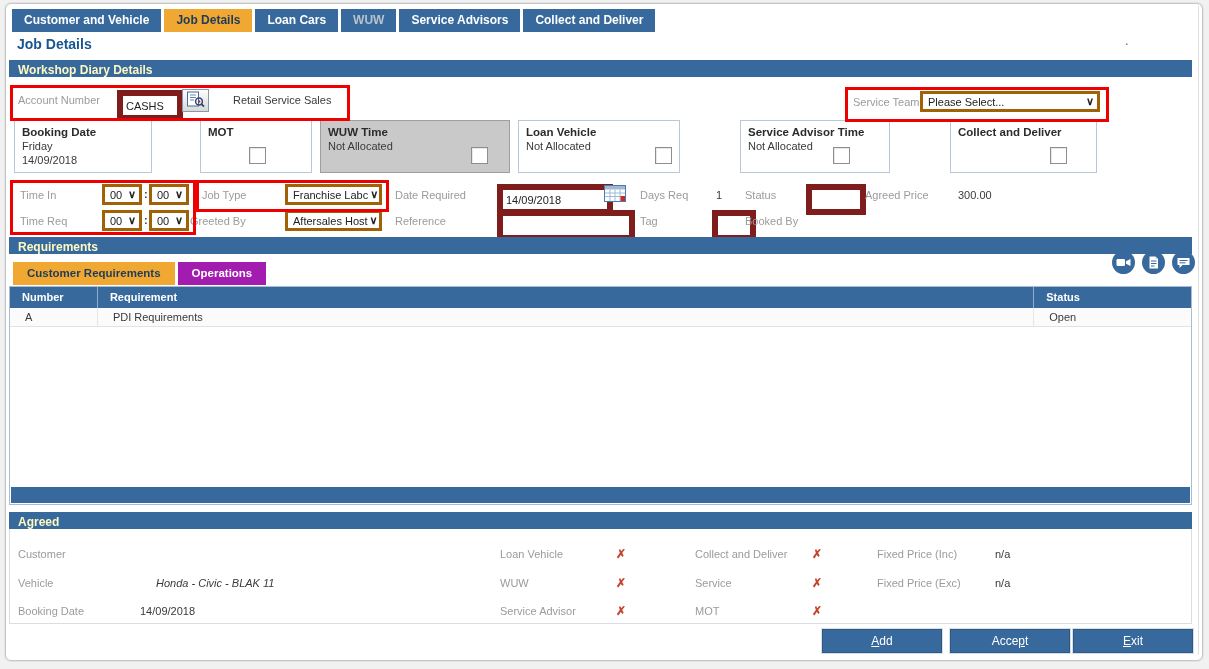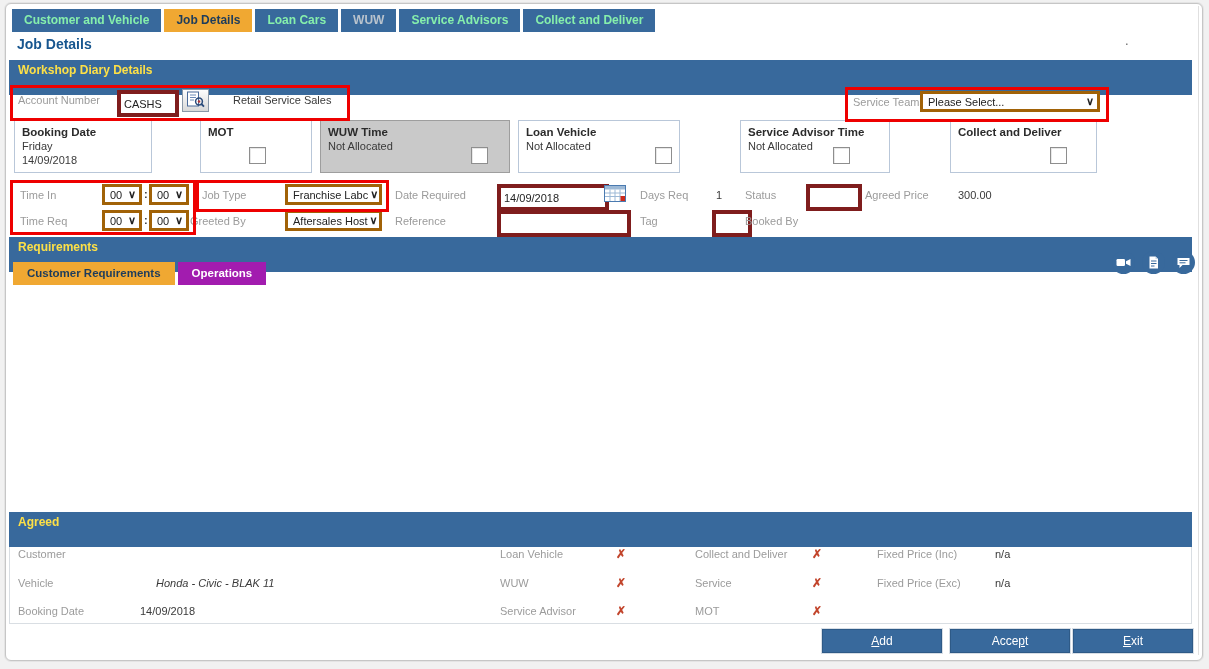--- a/index.html
+++ b/index.html
@@ -1,29 +1,29 @@
 <!DOCTYPE html>
 <html><head>
 <meta charset="utf-8">
 <style>
   html,body{margin:0;padding:0;background:#f1f1f1;font-family:"Liberation Sans",sans-serif;}
   .page{position:relative;width:1209px;height:669px;background:#f1f1f1;overflow:hidden;}
   .panel{position:absolute;left:5px;top:3px;width:1196px;height:656px;background:#fff;border:1px solid #c6c6c6;border-radius:6px;box-shadow:0 0 0 1px #e4e4e4;}
   .edge-line{position:absolute;top:6px;bottom:14px;right:10px;width:1px;background:#e0e0e0;}
   .tabbar{position:absolute;left:12px;top:9px;display:flex;gap:3px;}
-  .tab{background:#38699c;color:#86efac;font-weight:bold;font-size:12px;padding:4px 12px 5px 12px;white-space:nowrap;cursor:default;}
+  .tab{background:#38699c;color:#ffffff;font-weight:bold;font-size:12px;padding:4px 12px 5px 12px;white-space:nowrap;cursor:default;}
   .tab.active{background:#f0a832;color:#1d3c5c;}
   .tab.disabled{color:#b9c3cd;}
   .page-title{position:absolute;left:17px;top:36px;font-size:14px;font-weight:bold;color:#17568f;}
   .stray-dot{position:absolute;left:1125px;top:33px;font-size:13px;color:#666;}
-  .secbar{position:absolute;left:9px;width:1183px;height:35px;background:#38699c;color:#fde047;font-weight:bold;font-size:12px;line-height:21px;padding-left:9px;box-sizing:border-box;}
+  .secbar{position:absolute;left:9px;width:1183px;height:17px;background:#38699c;color:#fef9c3;font-weight:bold;font-size:12px;line-height:21px;padding-left:9px;box-sizing:border-box;}
   .annot{position:absolute;border:3px solid #ee0000;z-index:6;pointer-events:none;}
   .lbl{position:absolute;color:#9b9b9b;font-size:11px;white-space:nowrap;}
   .val{position:absolute;color:#3a3a3a;font-size:11px;white-space:nowrap;}
-  .txt{position:absolute;height:17px;border:4px solid #7f1d1d;font-size:11px;padding:1px 3px;background:#fff;color:#222;font-family:"Liberation Sans",sans-serif;}
+  .txt{position:absolute;height:17px;border:6px solid #7f1d1d;font-size:11px;padding:1px 3px;background:#fff;color:#222;font-family:"Liberation Sans",sans-serif;}
   .select{position:absolute;height:21px;border:3px solid #a16207;background:#fff;font-size:11px;color:#222;display:flex;align-items:center;justify-content:space-between;padding:0 3px 0 5px;box-sizing:border-box;white-space:nowrap;overflow:hidden;cursor:default;}
   .chev{font-weight:bold;font-size:11px;margin-left:2px;color:#222;}
   .sbox{position:absolute;top:120px;height:53px;border:1px solid #b9c7d9;background:#fff;box-sizing:border-box;padding:4px 0 0 7px;}
   .sbox.gray{background:#c9c9c9;border-color:#9e9e9e;}
   .sbox-title{font-size:11.5px;font-weight:bold;color:#2b2b2b;line-height:14px;}
   .sbox-line{font-size:11px;color:#3a3a3a;line-height:14px;}
   .cb{position:absolute;width:15px;height:15px;background:#fff;border:1px solid #8e8e8e;box-shadow:inset 1px 1px 0 #e8e8e8;}
   .iconbtn{position:absolute;width:27px;height:23px;border:1px solid #8a98a8;background:linear-gradient(#fdfdfd,#d8d8d8);padding:1px 2px;cursor:pointer;}
   .circle{position:absolute;width:23px;height:23px;cursor:pointer;}
   .rtabs{position:absolute;left:13px;top:262px;display:flex;gap:3px;}
@@ -204,20 +204,33 @@
   </span>
   <span class="circle" style="left:1172px;top:251px;">
     <svg width="23" height="23" viewBox="0 0 23 23">
       <circle cx="11.5" cy="11.5" r="11.5" fill="#38699c"></circle>
       <path d="M5.5 7 H17.5 V14 H10.5 L7.5 17 V14 H5.5 Z" fill="#fff"></path>
       <line x1="7.5" y1="9.5" x2="15.5" y2="9.5" stroke="#38699c" stroke-width="1"></line>
       <line x1="7.5" y1="11.8" x2="13.5" y2="11.8" stroke="#38699c" stroke-width="1"></line>
     </svg>
   </span>
 
+  <div class="tblwrap">
+    <div class="thead">
+      <div class="c n">Number</div>
+      <div class="c r">Requirement</div>
+      <div class="c s">Status</div>
+    </div>
+    <div class="trow">
+      <div class="c n">A</div>
+      <div class="c r">PDI Requirements</div>
+      <div class="c s">Open</div>
+    </div>
+    <div class="tfoot"></div>
+  </div>
 
   <div class="sumwrap"></div>
   <div class="secbar" style="top:512px;">Agreed</div>
 
   <span class="lbl" style="left:18px;top:548px;">Customer</span>
   <span class="val" style="left:140px;top:548px;"></span>
   <span class="lbl" style="left:18px;top:577px;">Vehicle</span>
   <span class="val" style="left:156px;top:577px;font-style:italic;">Honda - Civic - BLAK 11</span>
   <span class="lbl" style="left:18px;top:605px;">Booking Date</span>
   <span class="val" style="left:140px;top:605px;">14/09/2018</span>

